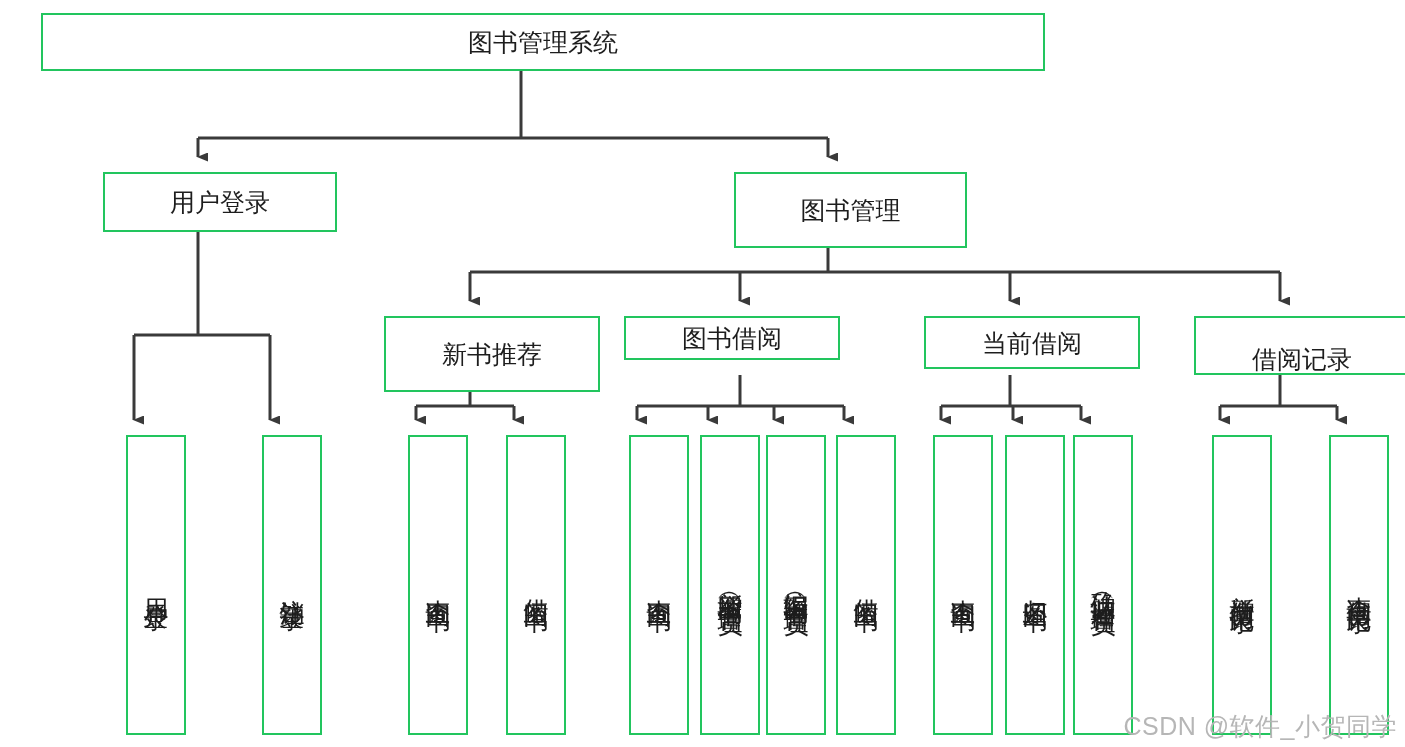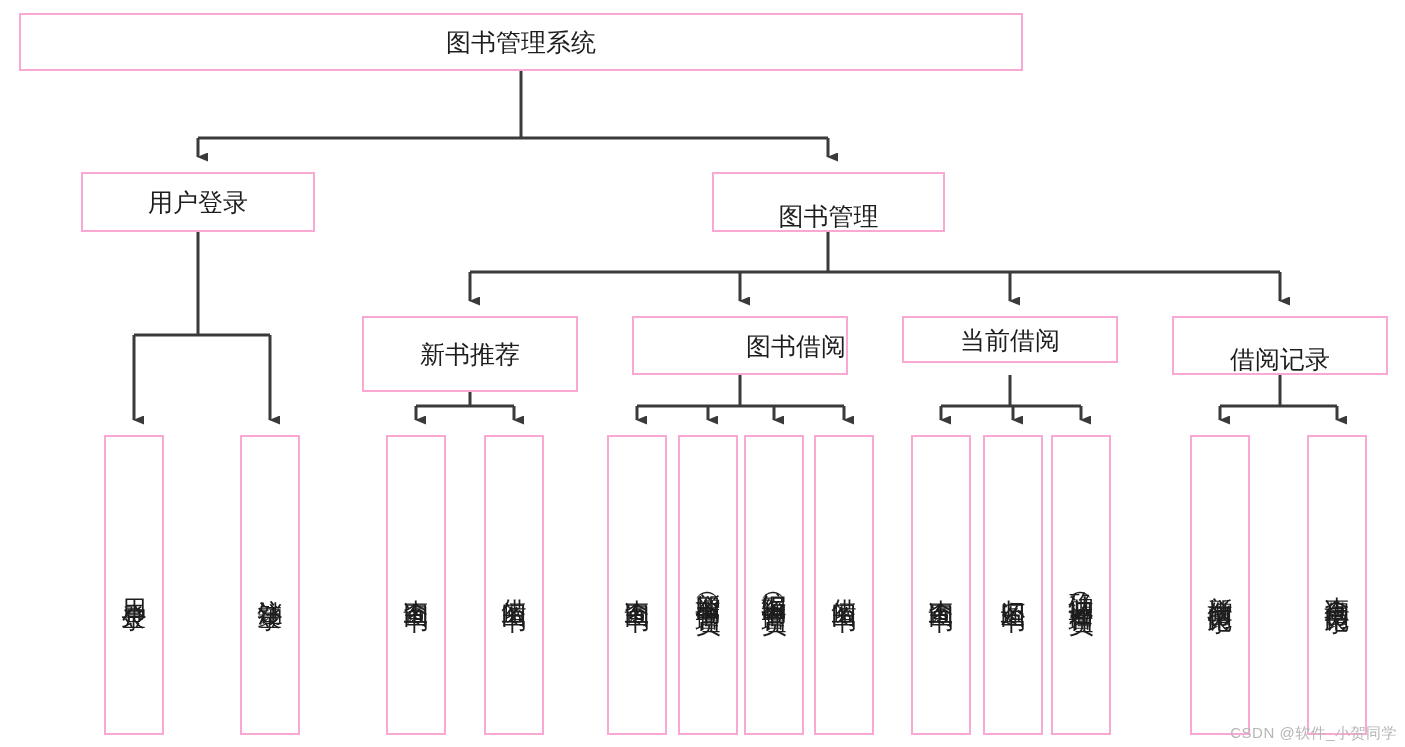--- a/index.html
+++ b/index.html
@@ -23,25 +23,26 @@
     position: absolute;
     left: 0;
     top: 0;
     width: 1405px;
     height: 747px;
   }
   .node-box {
     position: absolute;
     box-sizing: border-box;
     background: #ffffff;
-    border: 2px solid #f9a8d4;
+    border: 2px solid #22c55e;
     display: flex;
     align-items: center;
     justify-content: center;
     overflow: hidden;
+    margin-left: 22px;
   }
   .node-label {
     color: #1d1d1d;
     text-align: center;
     line-height: 1.12;
     white-space: nowrap;
   }
   .node-h .node-label {
     font-size: 25px;
   }
@@ -57,21 +58,21 @@
     text-orientation: upright;
     font-size: 25px;
     letter-spacing: 3px;
     line-height: 1;
     max-height: 100%;
   }
   .watermark {
     position: absolute;
     right: 8px;
     bottom: 4px;
-    font-size: 15px;
+    font-size: 25px;
     color: #b6b6b6;
     letter-spacing: 0.5px;
     white-space: nowrap;
     pointer-events: none;
   }
 </style>
 </head>
 <body>
 
 <div id="diagram-root">
@@ -138,31 +139,31 @@
     </g>
   </svg>
 
   <div class="node-box node-root" style="left:19px; top:13px; width:1004px; height:58px;">
     <span class="node-label">图书管理系统</span>
   </div>
 
   <div class="node-box node-h" style="left:81px; top:172px; width:234px; height:60px;">
     <span class="node-label">用户登录</span>
   </div>
-  <div class="node-box node-h" style="left:712px; top:172px; width:233px; height:60px;align-items:flex-end;">
+  <div class="node-box node-h" style="left:712px; top:172px; width:233px; height:76px;">
     <span class="node-label">图书管理</span>
   </div>
 
   <div class="node-box node-h" style="left:362px; top:316px; width:216px; height:76px;">
     <span class="node-label">新书推荐</span>
   </div>
-  <div class="node-box node-h" style="left:632px; top:316px; width:216px; height:59px;justify-content:flex-end;">
+  <div class="node-box node-h" style="left:602px; top:316px; width:216px; height:44px;">
     <span class="node-label">图书借阅</span>
   </div>
-  <div class="node-box node-h" style="left:902px; top:316px; width:216px; height:47px;">
+  <div class="node-box node-h" style="left:902px; top:316px; width:216px; height:53px;">
     <span class="node-label">当前借阅</span>
   </div>
   <div class="node-box node-h" style="left:1172px; top:316px; width:216px; height:59px;align-items:flex-end;">
     <span class="node-label">借阅记录</span>
   </div>
 
   <div class="node-box node-v" style="left:104px; top:435px; width:60px; height:300px;">
     <span class="node-label">用户登录</span>
   </div>
   <div class="node-box node-v" style="left:240px; top:435px; width:60px; height:300px;">

